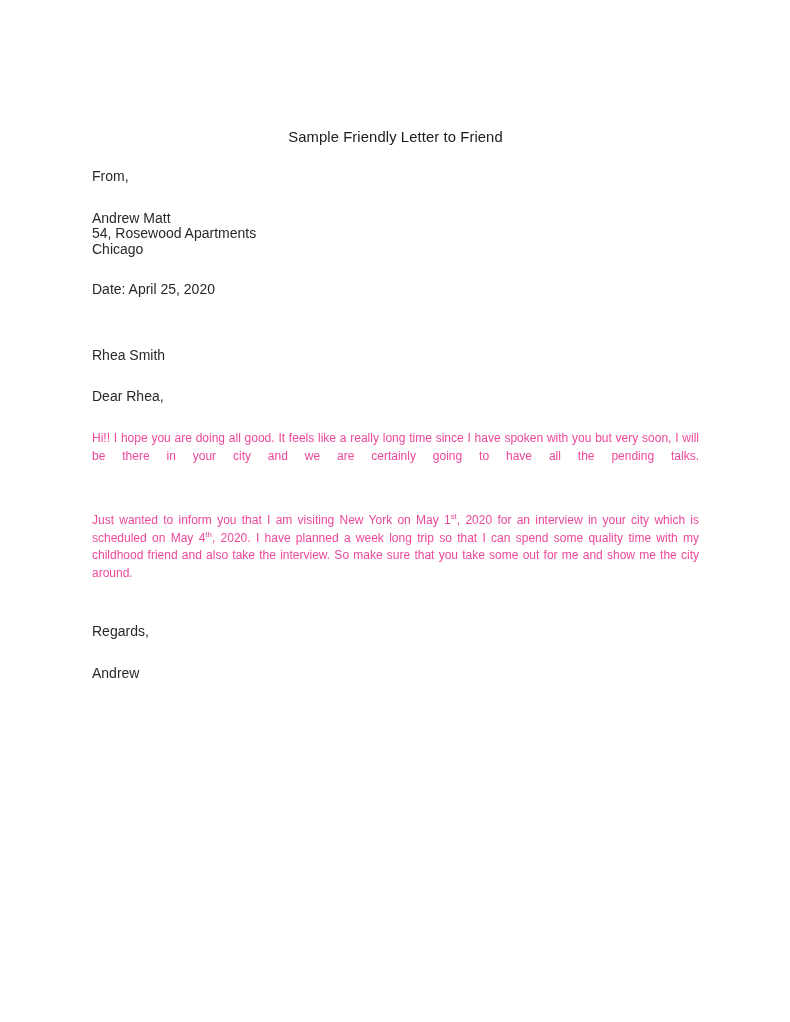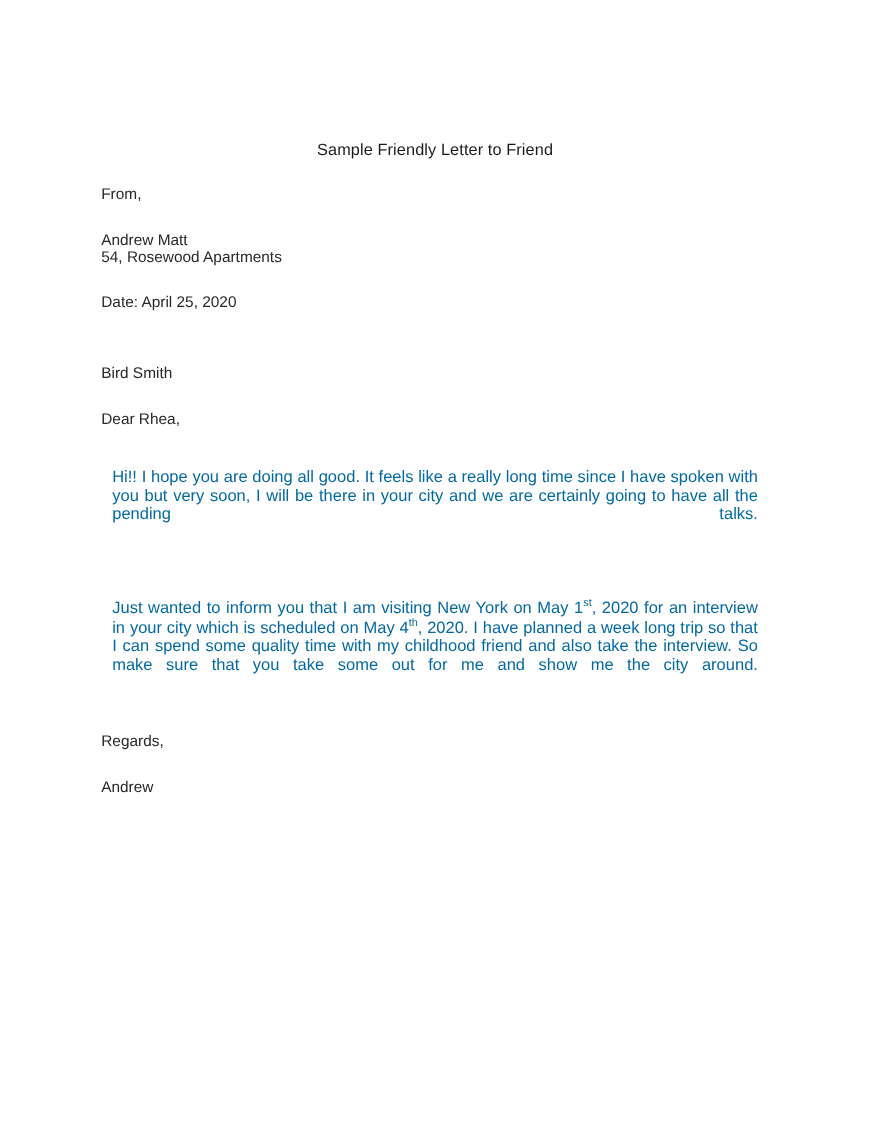--- a/index.html
+++ b/index.html
@@ -58,26 +58,26 @@
   .gap-addr     { height: 25px; }
   .gap-date     { height: 25px; }
   .gap-to       { height: 25px; }
   .gap-recip    { height: 25px; }
   .gap-dear     { height: 26px; }
   .gap-para1    { height: 30px; }
   .gap-para2    { height: 25px; }
   .gap-regards  { height: 26px; }
 
   .para {
-    font-size: 15px;
+    font-size: 12px;
     line-height: 17.4px;
-    color: #0369a1;
+    color: #ec4899;
     text-align: justify;
     text-justify: inter-word;
-    margin: 10px;
+    margin: 0;
   }
   
   .para::after {
     content: "";
     display: inline-block;
     width: 100%;
   }
 
   sup {
     font-size: 0.66em;
@@ -93,33 +93,34 @@
 
     <h1 class="doc-title">Sample Friendly Letter to Friend</h1>
 
     <div class="line block">From,</div>
 
     <div class="gap-from"></div>
 
     <div>
       <div class="line">Andrew Matt</div>
       <div class="line">54, Rosewood Apartments</div>
+      <div class="line">Chicago</div>
     </div>
 
     <div class="gap-addr"></div>
 
     <div class="line block">Date: April 25, 2020</div>
 
     <div class="gap-date"></div>
 
 
     <div class="gap-to"></div>
 
     <div>
-      <div class="line">Bird Smith</div>
+      <div class="line">Rhea Smith</div>
     </div>
 
     <div class="gap-recip"></div>
 
     <div class="line block">Dear Rhea,</div>
 
     <div class="gap-dear"></div>
 
     <p class="para">Hi!! I hope you are doing all good. It feels like a really long time since I have spoken with you but very soon, I will be there in your city and we are certainly going to have all the pending talks.</p>
 

